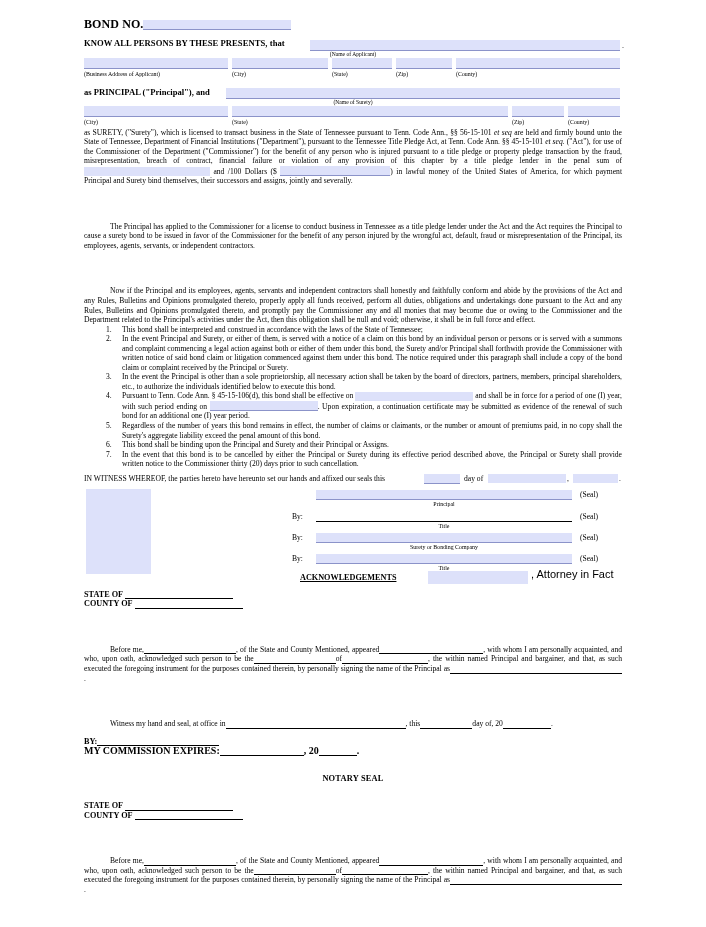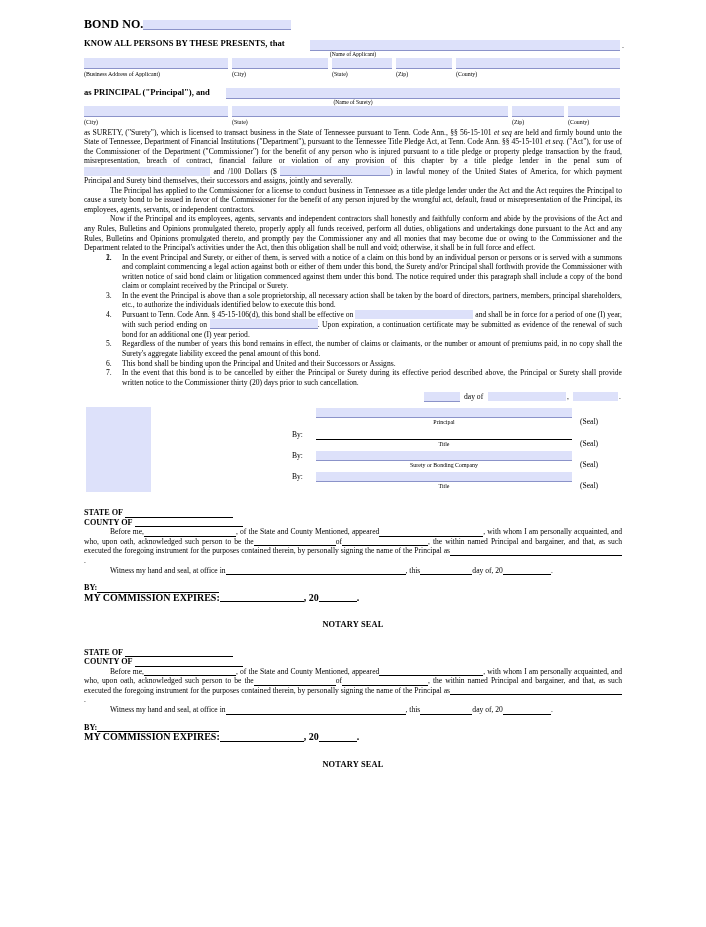--- a/index.html
+++ b/index.html
@@ -106,21 +106,21 @@
   .princ-line .bar {
     position: absolute; left: 142px; top: 2px; width: 394px; height: 10px;
     background: #dde1fa; border-bottom: 1px solid #8b93c9;
   }
 
   
   p.para {
     margin: 0;
     text-align: justify;
   }
-  p.indent { text-indent: 26px; }
+  p.indent { text-indent: 26px; margin-top: 36px; }
   .bodytop { margin-top: 3px; }
 
   
   .numlist { position: relative; margin-top: 0; }
   .nitem { position: relative; padding-left: 38px; }
   .nitem .num { position: absolute; left: 22px; top: 0; }
 
   
   .witness { position: relative; height: 13px; margin-top: 4px;}
   .witness .txt { position: absolute; left:0; top: 1px; white-space: nowrap; }
@@ -138,21 +138,21 @@
     background: #dde1fa;
   }
   .sigrow { position: absolute; right: 0; width: 330px; }
   .sigrow .by { position: absolute; left: 0; top: 0; }
   .sigrow .inputline {
     position: absolute; left: 24px; top: 0;
     width: 256px; height: 9px;
     border-bottom: 1px solid #000;
   }
   .sigrow .inputline.filled { background: #dde1fa; border-bottom: 1px solid #8b93c9; }
-  .sigrow .seal { position: absolute; left: 288px; top: 9px; }
+  .sigrow .seal { position: absolute; left: 288px; top: 0; }
   .sigcap {
     position: absolute; left: 24px; width: 256px;
     text-align: center; font-size: 5.9px;
   }
 
   .ackrow { position: relative; height: 16px; }
   .ackrow .ack {
     position: absolute; left: 216px; top: 2px;
     font-weight: bold; font-size: 8.2px;
     text-decoration: underline;
@@ -236,54 +236,56 @@
 
     <p class="para indent">The Principal has applied to the Commissioner for a license to conduct business in Tennessee as a title pledge lender under the Act and the Act requires the Principal to cause a surety bond to be issued in favor of the Commissioner for the benefit of any person injured by the wrongful act, default, fraud or misrepresentation of the Principal, its employees, agents, servants, or independent contractors.</p>
 
     <p class="para indent">Now if the Principal and its employees, agents, servants and independent contractors shall honestly and faithfully conform and abide by the provisions of the Act and any Rules, Bulletins and Opinions promulgated thereto, properly apply all funds received, perform all duties, obligations and undertakings done pursuant to the Act and any Rules, Bulletins and Opinions promulgated thereto, and promptly pay the Commissioner any and all monies that may become due or owing to the Commissioner and the Department related to the Principal's activities under the Act, then this obligation shall be null and void; otherwise, it shall be in full force and effect.</p>
 
 
     <div class="numlist">
 
       <div class="nitem">
         <span class="num">1.</span>
+        <span>This bond shall be interpreted and construed in accordance with the laws of the State of Tennessee;</span>
       </div>
 
       <div class="nitem">
         <span class="num">2.</span>
         <span>In the event Principal and Surety, or either of them, is served with a notice of a claim on this bond by an individual person or persons or is served with a summons and complaint commencing a legal action against both or either of them under this bond, the Surety and/or Principal shall forthwith provide the Commissioner with written notice of said bond claim or litigation commenced against them under this bond. The notice required under this paragraph shall include a copy of the bond claim or complaint received by the Principal or Surety.</span>
       </div>
 
       <div class="nitem">
         <span class="num">3.</span>
-        <span>In the event the Principal is above than a sole proprietorship, all necessary action shall be taken by the board of directors, partners, members, principal shareholders, etc., to authorize the individuals identified below to execute this bond.</span>
+        <span>In the event the Principal is other than a sole proprietorship, all necessary action shall be taken by the board of directors, partners, members, principal shareholders, etc., to authorize the individuals identified below to execute this bond.</span>
       </div>
 
       <div class="nitem">
         <span class="num">4.</span>
         <span>Pursuant to Tenn. Code Ann. § 45-15-106(d), this bond shall be effective on</span> <span class="fld-plain" style="width:118px;"></span> <span>and shall be in force for a period of one (I) year, with such period ending on</span> <span class="fld" style="width:108px;"></span><span>. Upon expiration, a continuation certificate may be submitted as evidence of the renewal of such bond for an additional one (I) year period.</span>
       </div>
 
       <div class="nitem">
         <span class="num">5.</span>
         <span>Regardless of the number of years this bond remains in effect, the number of claims or claimants, or the number or amount of premiums paid, in no copy shall the Surety's aggregate liability exceed the penal amount of this bond.</span>
       </div>
 
       <div class="nitem">
         <span class="num">6.</span>
-        <span>This bond shall be binding upon the Principal and United and their Successors or Assigns.</span>
+        <span>This bond shall be binding upon the Principal and Surety and their Principal or Assigns.</span>
       </div>
 
       <div class="nitem">
         <span class="num">7.</span>
         <span>In the event that this bond is to be cancelled by either the Principal or Surety during its effective period described above, the Principal or Surety shall provide written notice to the Commissioner thirty (20) days prior to such cancellation.</span>
       </div>
     </div>
 
     <div class="witness">
+      <span class="txt">IN WITNESS WHEREOF, the parties hereto have hereunto set our hands and affixed our seals this</span>
       <span class="d1"></span>
       <span class="dayof">day of</span>
       <span class="d2"></span>
       <span class="comma">,</span>
       <span class="d3"></span>
       <span class="period">.</span>
     </div>
 
     <div class="sigzone">
       <div class="bigbox"></div>
@@ -309,20 +311,25 @@
         <span class="sigcap" style="top:10px;">Surety or Bonding Company</span>
       </div>
 
       <div class="sigrow" style="top:68px;">
         <span class="by">By:</span>
         <span class="inputline filled"></span>
         <span class="seal">(Seal)</span>
         <span class="sigcap" style="top:10px;">Title</span>
       </div>
 
+      <div class="ackrow" style="position:absolute; left:0; right:0; top:85px;">
+        <span class="ack">ACKNOWLEDGEMENTS</span>
+        <span class="attybox"></span>
+        <span class="atty">, Attorney in Fact</span>
+      </div>
     </div>
 
     <div class="notary" style="margin-top:4px;">
       <div class="stline">
         <span>STATE OF</span><span class="rule"></span>
       </div>
       <div class="stline">
         <span>COUNTY OF</span><span class="rule"></span>
       </div>
 

